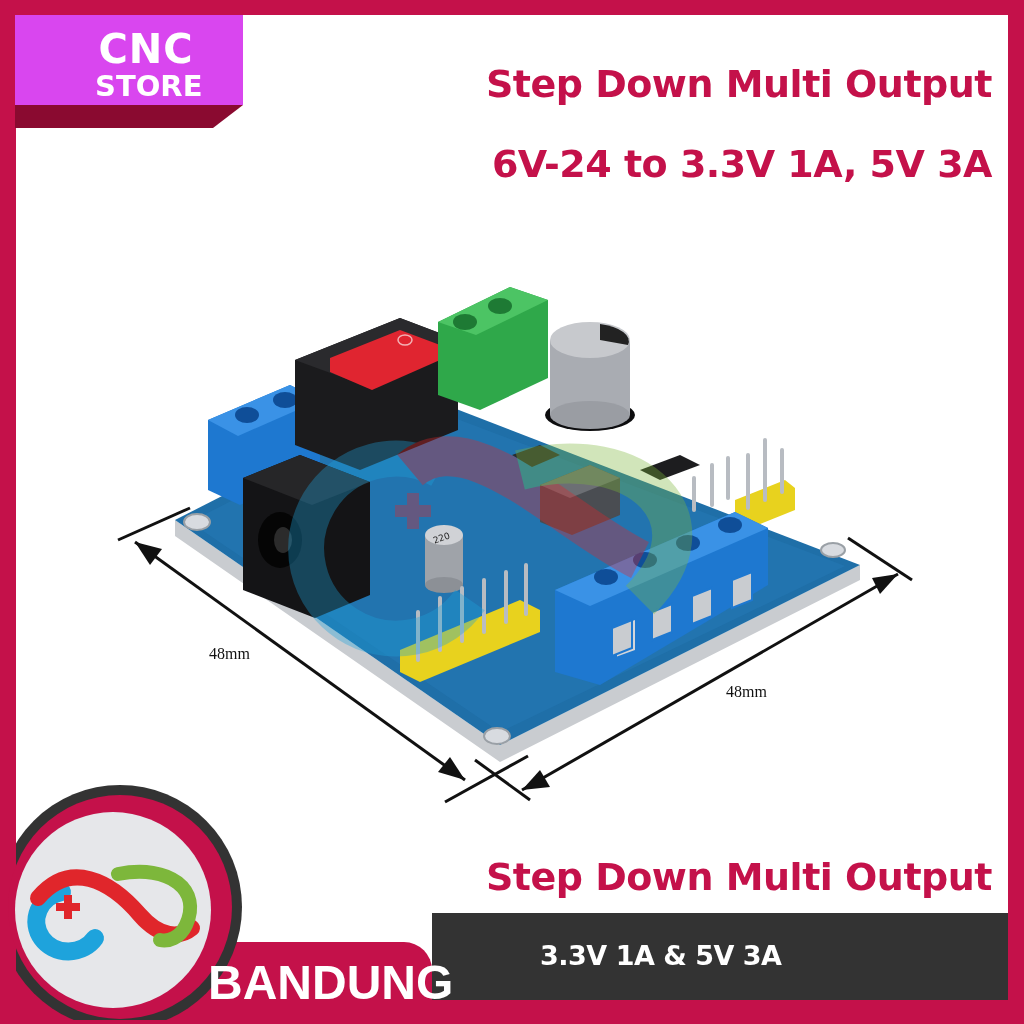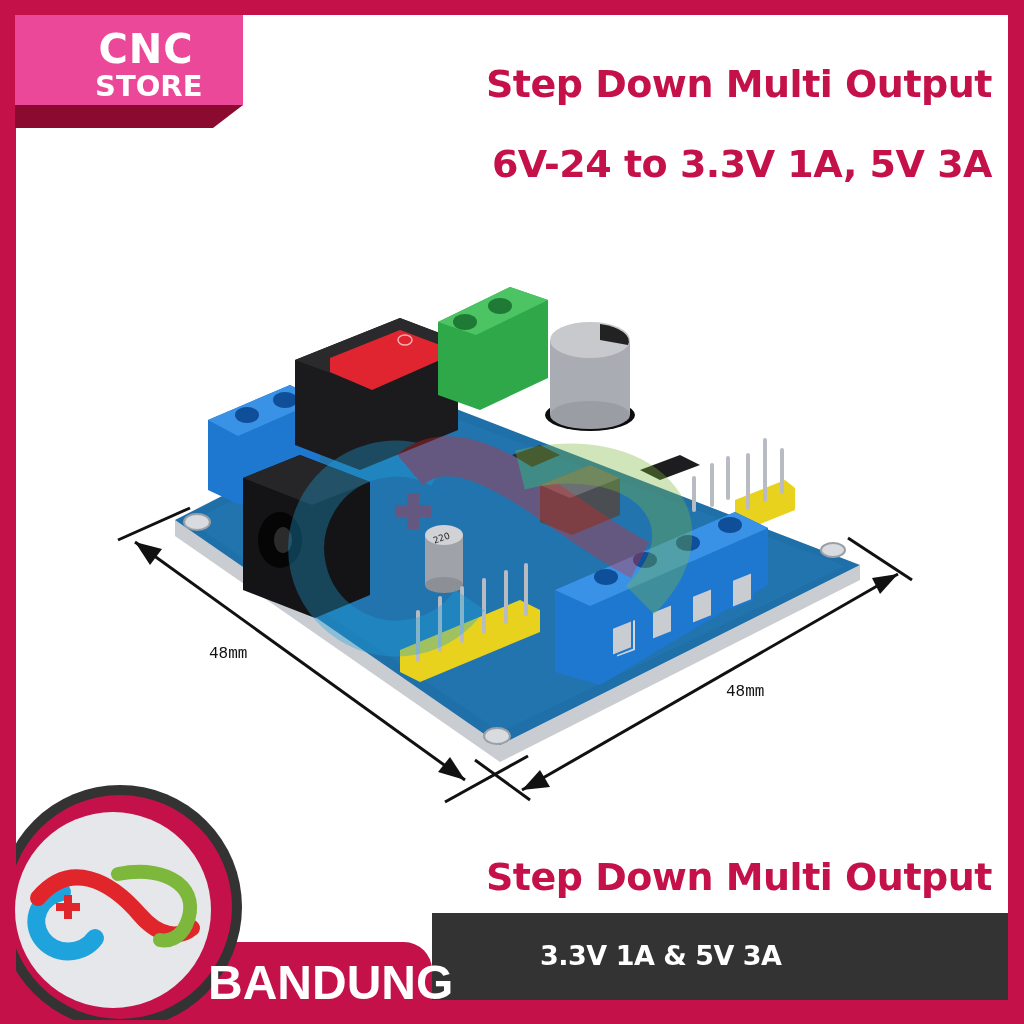--- a/index.html
+++ b/index.html
@@ -2,30 +2,30 @@
 <html><head>
 <meta charset="utf-8">
 <style>
   html, body { margin:0; padding:0; }
   body { width:1024px; height:1024px; position:relative; overflow:hidden; background:#ffffff; font-family:"DejaVu Sans", sans-serif; }
   .frame-top { position:absolute; left:0; top:0; width:1024px; height:15px; background:#C4114A; }
   .frame-left { position:absolute; left:0; top:0; width:16px; height:1024px; background:#C4114A; }
   .frame-right { position:absolute; left:1008px; top:0; width:16px; height:1024px; background:#C4114A; }
   .frame-bottom { position:absolute; left:0; top:1000px; width:1024px; height:24px; background:#C4114A; }
 
-  .logo-banner { position:absolute; left:15px; top:15px; width:228px; height:90px; background:#ec4899; }
+  .logo-banner { position:absolute; left:15px; top:15px; width:228px; height:90px; background:#d946ef; }
   .logo-banner-shadow { position:absolute; left:15px; top:103px; width:228px; height:25px; }
   .logo-cnc { position:absolute; left:80px; top:14px; width:102px; text-align:center; color:#fff; font-family:"DejaVu Sans", sans-serif; font-weight:bold; font-size:40px; line-height:40px; letter-spacing:1px; }
   .logo-store { position:absolute; left:80px; top:58px; width:102px; text-align:center; color:#fff; font-family:"DejaVu Sans", sans-serif; font-weight:bold; font-size:29px; line-height:26px; letter-spacing:0px; }
 
   .headline { position:absolute; right:32px; color:#C4114A; font-family:"DejaVu Sans", sans-serif; font-weight:bold; text-align:right; white-space:nowrap; }
   .headline-1 { top:62px; font-size:38px; letter-spacing:-0.5px; }
   .headline-2 { top:142px; font-size:38px; letter-spacing:-0.5px; }
 
-  .dim-label { position:absolute; font-family:Liberation Mono, monospace; font-size:16px; color:#111; }
+  .dim-label { position:absolute; font-family:Liberation Serif, serif; font-size:16px; color:#111; }
 
   .bottom-dark-bar { position:absolute; left:432px; top:913px; width:576px; height:92px; background:#333333; }
   .bottom-headline { position:absolute; right:32px; top:855px; color:#C4114A; font-family:"DejaVu Sans", sans-serif; font-weight:bold; font-size:38px; letter-spacing:-0.5px; white-space:nowrap; }
   .bottom-spec { position:absolute; left:540px; top:940px; color:#ffffff; font-family:"DejaVu Sans", sans-serif; font-weight:bold; font-size:27px; letter-spacing:-0.5px; white-space:nowrap; }
   .bandung-tab { position:absolute; left:15px; top:942px; width:417px; height:70px; background:#C4114A; border-top-right-radius:28px; }
   .bandung-label { position:absolute; left:208px; top:955px; color:#ffffff; font-family:"Liberation Sans", sans-serif; font-weight:bold; font-size:48px; letter-spacing:0px; }
 
   .badge { position:absolute; left:0; top:780px; width:260px; height:240px; }
   .scene { position:absolute; left:0; top:0; width:1024px; height:1024px; }
 </style>

